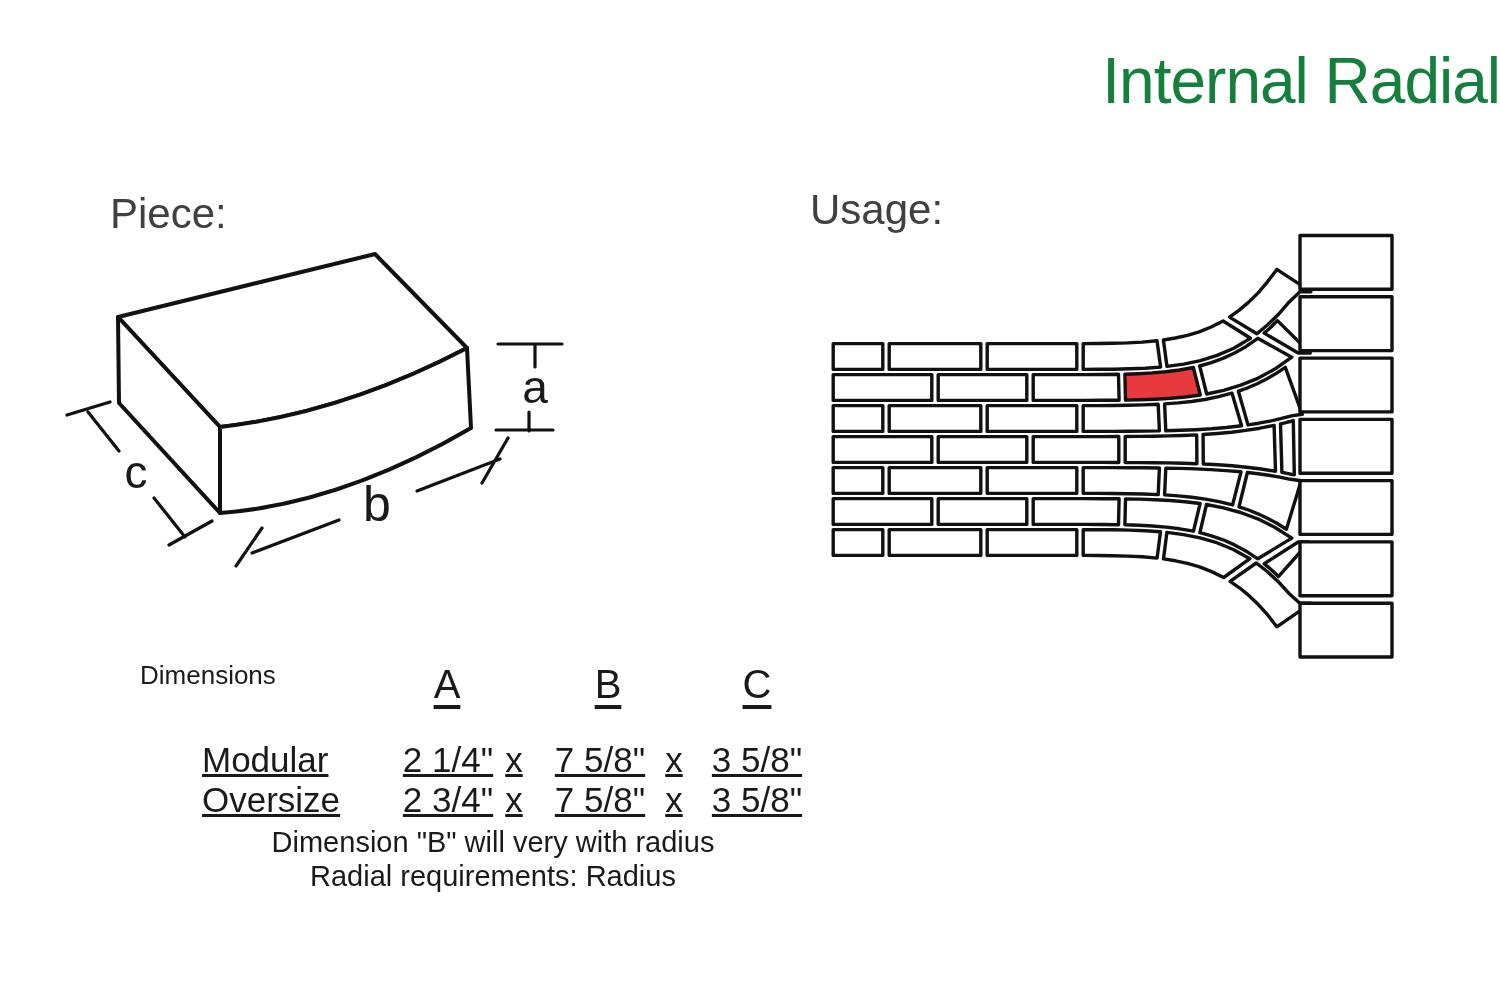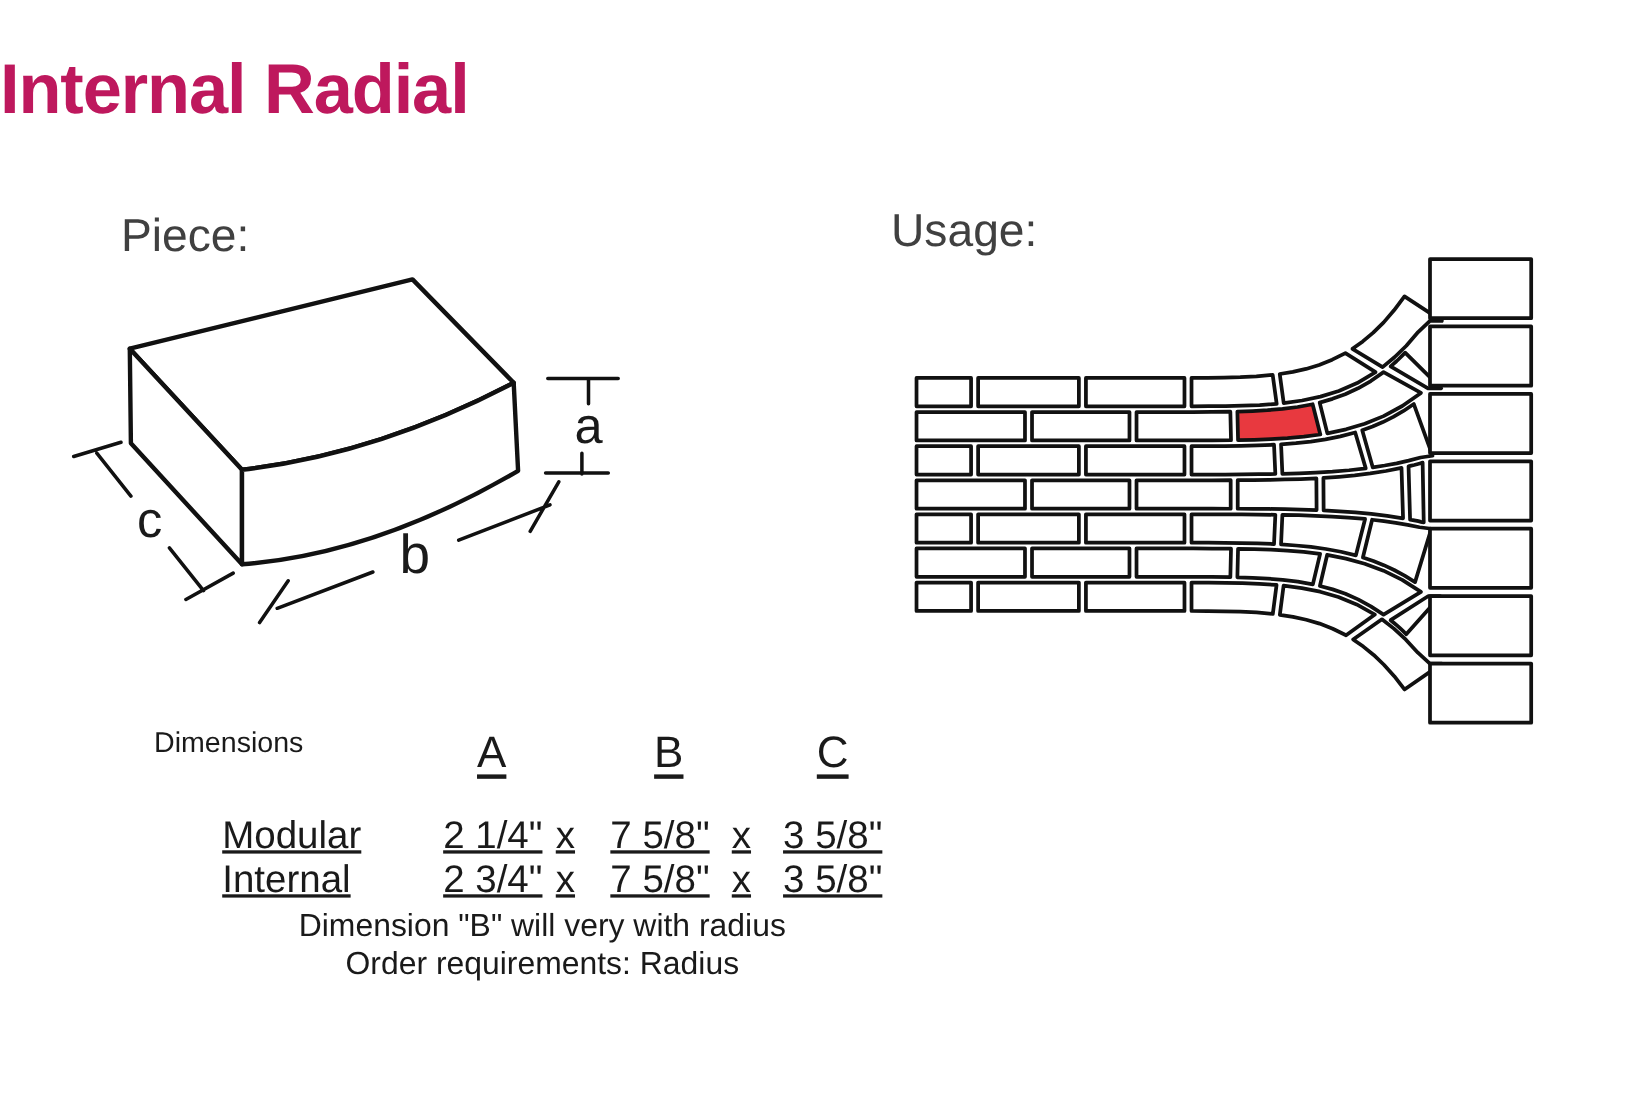--- a/index.html
+++ b/index.html
@@ -1,20 +1,20 @@
 <!DOCTYPE html>
 <html><head>
 <meta charset="utf-8">
 <style>
   html,body{margin:0;padding:0;background:#fff;}
   .page{position:relative;width:1500px;height:1001px;background:#fff;overflow:hidden;
         font-family:"Liberation Sans","DejaVu Sans",sans-serif;color:#1a1a1a;}
   .abs{position:absolute;}
-  #title{left:0;right:0;top:44px;text-align:left;font-size:64px;font-weight:700;
-         letter-spacing:-1px;color:#be185d;}
+  #title{left:0;right:0;top:44px;text-align:right;font-size:64px;font-weight:400;
+         letter-spacing:-1px;color:#15803d;}
   .section-label{font-size:42px;font-weight:400;color:#404040;}
   #piece-label{left:110px;top:190px;}
   #usage-label{left:810px;top:186px;}
   #piece-svg{left:55px;top:235px;}
   #usage-svg{left:820px;top:200px;}
   .draw{stroke:#111;stroke-width:4;fill:#fff;stroke-linejoin:round;stroke-linecap:round;}
   .dim{stroke:#111;stroke-width:3.2;fill:none;stroke-linecap:round;}
   .dimtext{font-family:"Liberation Sans","DejaVu Sans",sans-serif;font-size:46px;fill:#1a1a1a;
            text-anchor:middle;}
   #wall-group{stroke:#111;stroke-width:3.4;stroke-linejoin:round;}
@@ -116,22 +116,22 @@
   <div class="abs col-head" style="left:608px">B</div>
   <div class="abs col-head" style="left:757px">C</div>
 
   <div class="abs tbl" style="left:202px;top:740px">Modular</div>
   <div class="abs tbl cc" style="left:448px;top:740px">2 1/4"</div>
   <div class="abs tbl cc" style="left:514px;top:740px">x</div>
   <div class="abs tbl cc" style="left:600px;top:740px">7 5/8"</div>
   <div class="abs tbl cc" style="left:674px;top:740px">x</div>
   <div class="abs tbl cc" style="left:757px;top:740px">3 5/8"</div>
 
-  <div class="abs tbl" style="left:202px;top:780px">Internal</div>
+  <div class="abs tbl" style="left:202px;top:780px">Oversize</div>
   <div class="abs tbl cc" style="left:448px;top:780px">2 3/4"</div>
   <div class="abs tbl cc" style="left:514px;top:780px">x</div>
   <div class="abs tbl cc" style="left:600px;top:780px">7 5/8"</div>
   <div class="abs tbl cc" style="left:674px;top:780px">x</div>
   <div class="abs tbl cc" style="left:757px;top:780px">3 5/8"</div>
 
   <div class="abs note" style="top:826px">Dimension "B" will very with radius</div>
-  <div class="abs note" style="top:860px">Order requirements: Radius</div>
+  <div class="abs note" style="top:860px">Radial requirements: Radius</div>
 </div>
 
 </body></html>

